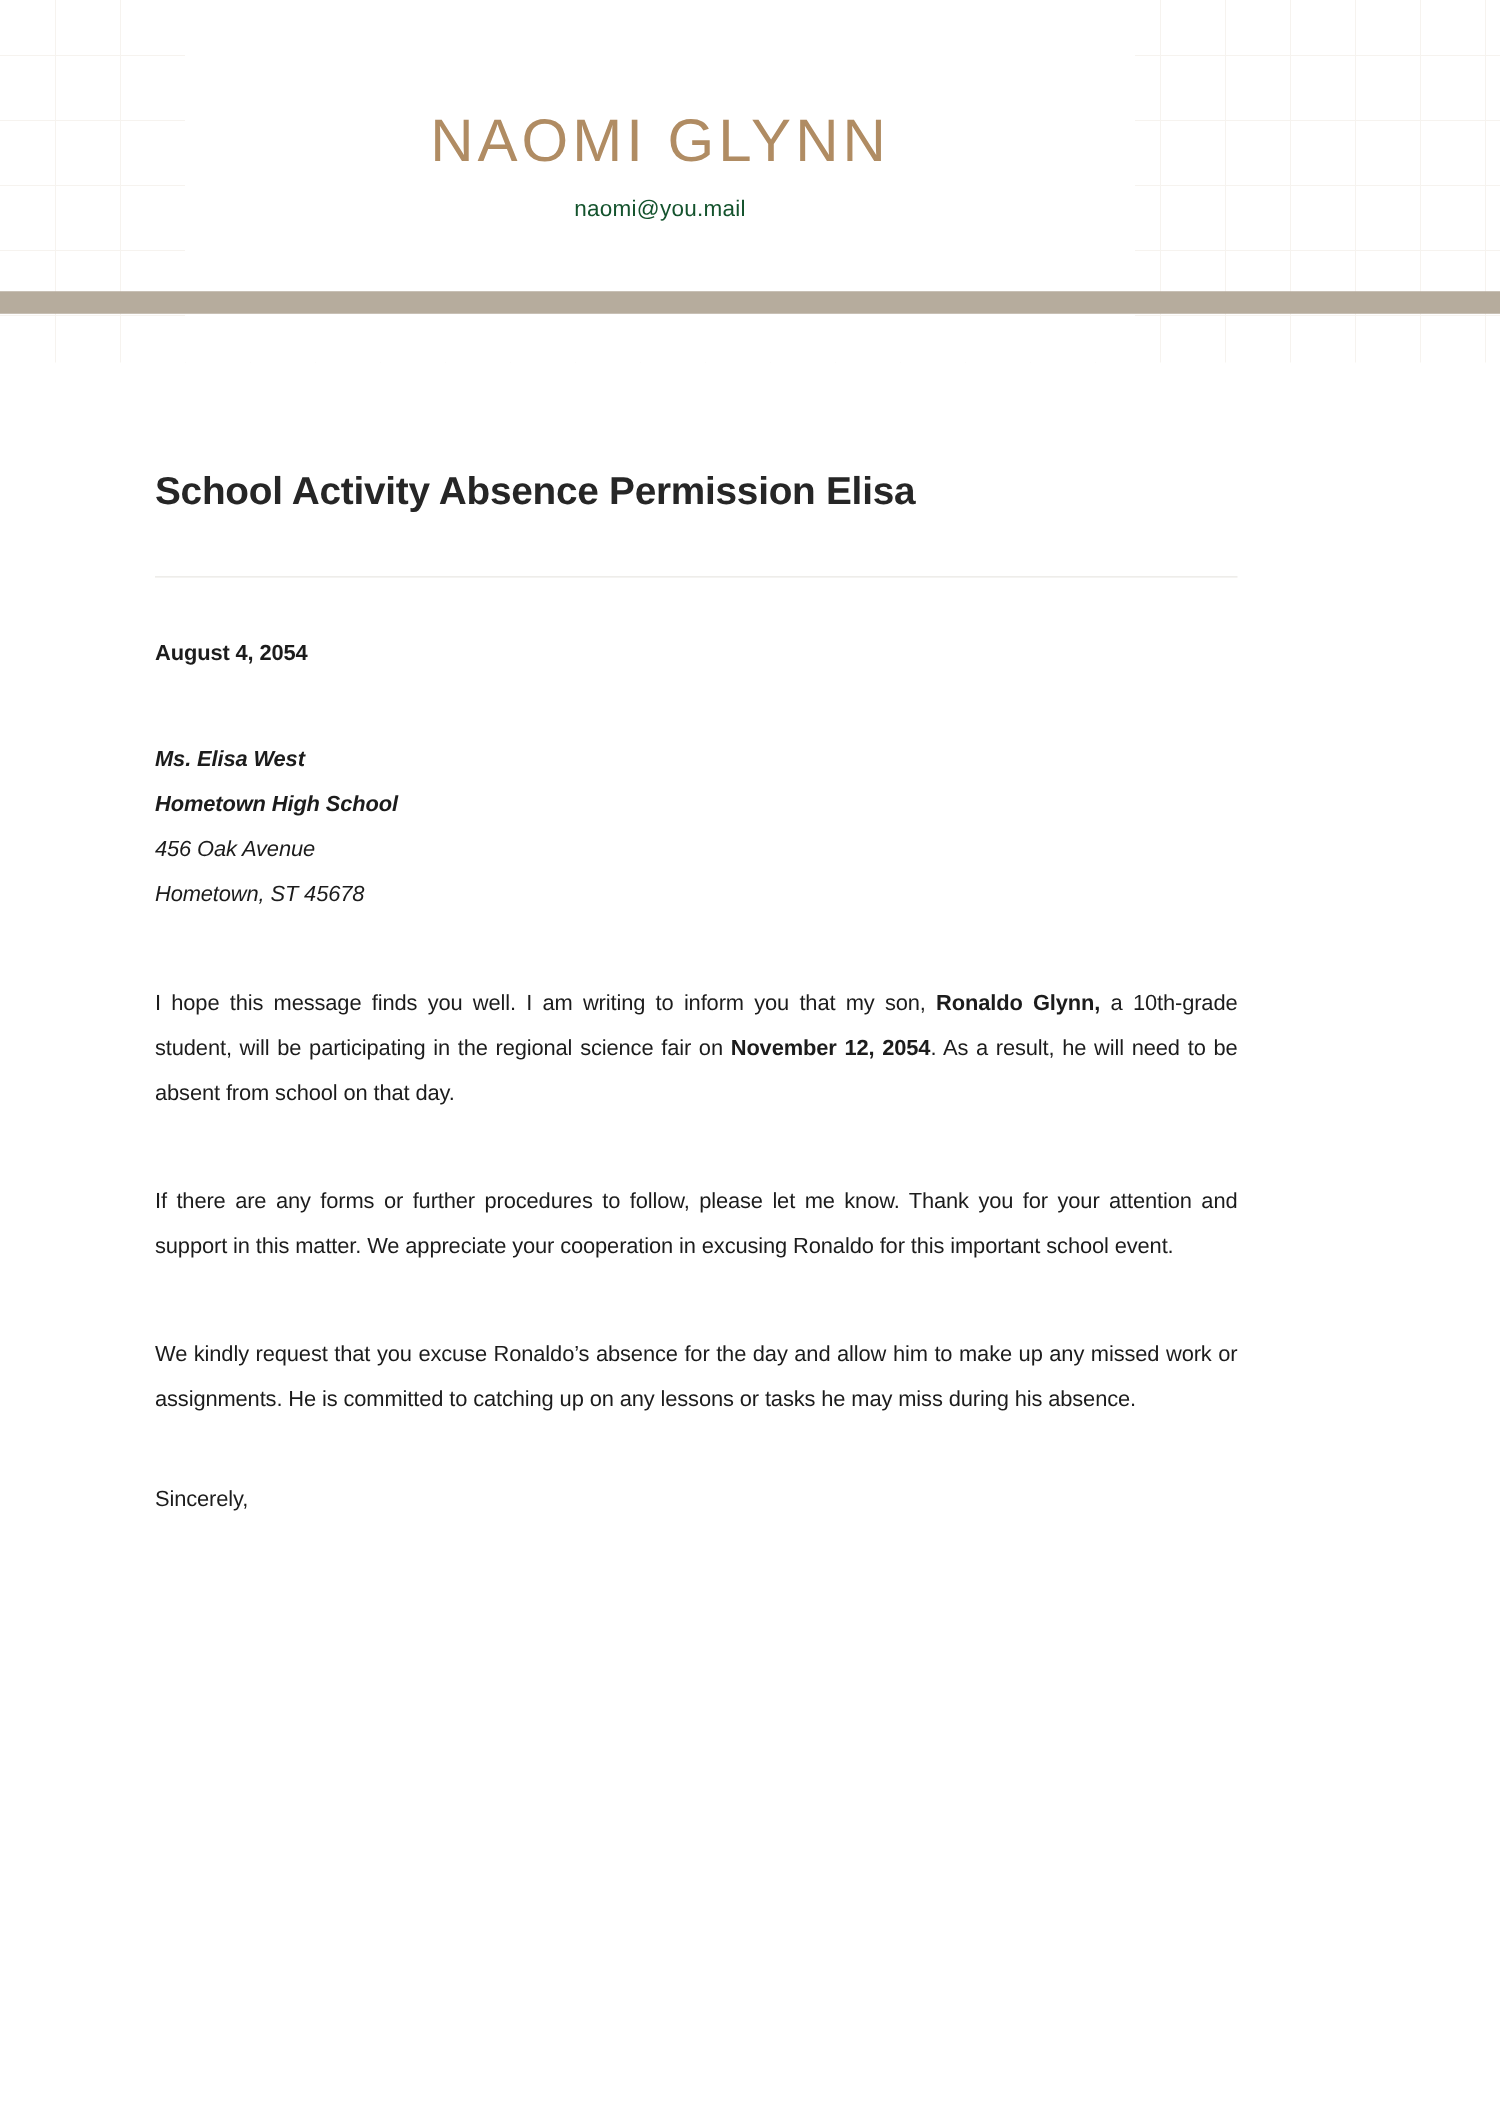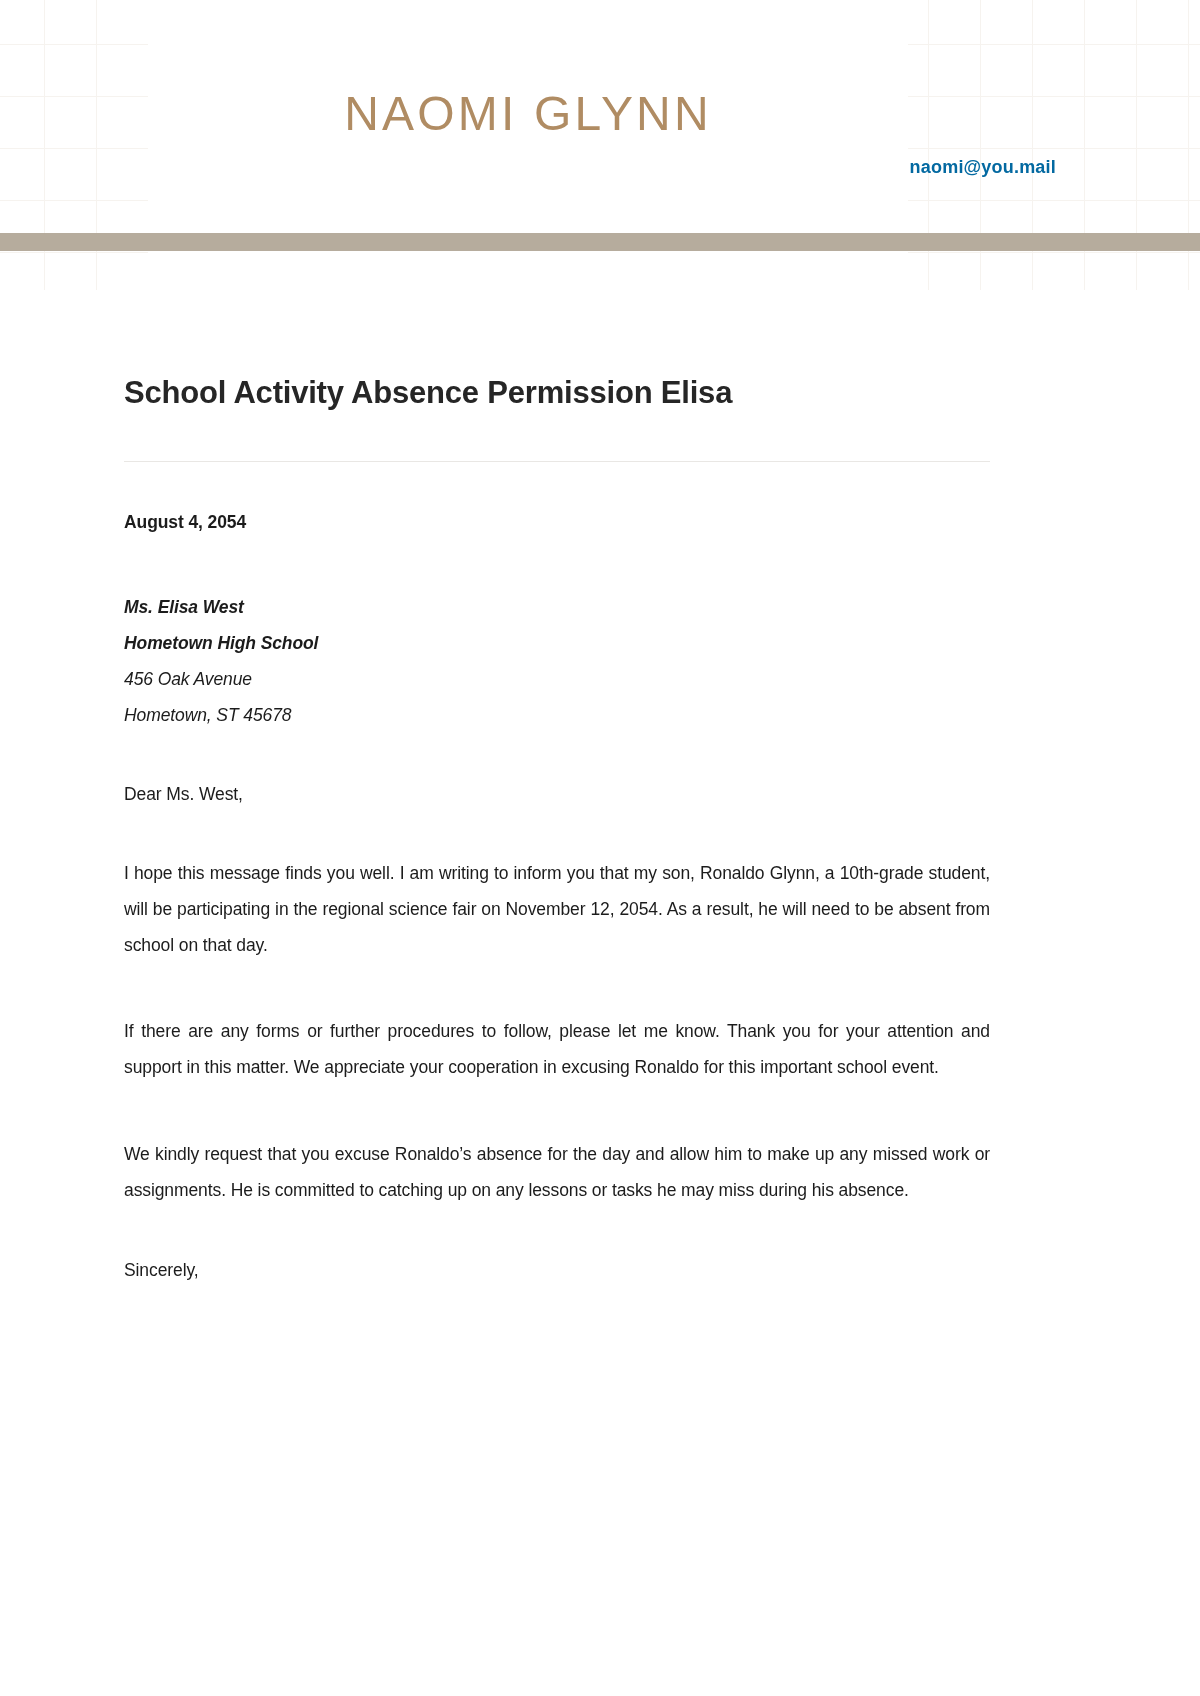--- a/index.html
+++ b/index.html
@@ -54,24 +54,23 @@
     font-size: 48px;
     font-weight: 400;
     letter-spacing: 3.2px;
     color: #b08c63;
     line-height: 1.18;
   }
   .brand-email {
     margin: 0;
     padding-top: 14px;
     font-size: 18px;
-    font-weight: 700;
-    color: #0369a1;
+    font-weight: 400;
+    color: #14532d;
     letter-spacing: 0.2px;
-    text-align: right;
   }
 
   .header-bar {
     position: absolute;
     left: 0;
     top: 233px;
     width: 1200px;
     height: 18px;
     background: #b6ac9d;
   }
@@ -127,21 +126,21 @@
 
   .para {
     margin: 50px 0 0 0;
     font-size: 17.5px;
     color: #1c1c1c;
     line-height: 2.07;
     text-align: justify;
     text-justify: inter-word;
     letter-spacing: -0.1px;
   }
-  .para b { font-weight: 400; }
+  .para b { font-weight: 700; }
 
   .closing {
     margin: 52px 0 0 0;
     font-size: 17.5px;
     color: #1c1c1c;
     letter-spacing: -0.1px;
   }
 </style>
 </head>
 <body>
@@ -164,21 +163,20 @@
 
   <p class="date-line">August 4, 2054</p>
 
   <div class="recipient">
     <div class="strong">Ms. Elisa West</div>
     <div class="strong">Hometown High School</div>
     <div>456 Oak Avenue</div>
     <div>Hometown, ST 45678</div>
   </div>
 
-  <p class="salutation">Dear Ms. West,</p>
 
   <p class="para"><span>I hope this message finds you well. I am writing to inform you that my son, </span><b>Ronaldo Glynn,</b><span> a 10th-grade student, will be participating in the regional science fair on </span><b>November 12, 2054</b><span>. As a result, he will need to be absent from school on that day.</span></p>
 
   <p class="para">If there are any forms or further procedures to follow, please let me know. Thank you for your attention and support in this matter. We appreciate your cooperation in excusing Ronaldo for this important school event.</p>
 
   <p class="para">We kindly request that you excuse Ronaldo’s absence for the day and allow him to make up any missed work or assignments. He is committed to catching up on any lessons or tasks he may miss during his absence.</p>
 
   <p class="closing">Sincerely,</p>
 
 </div>

